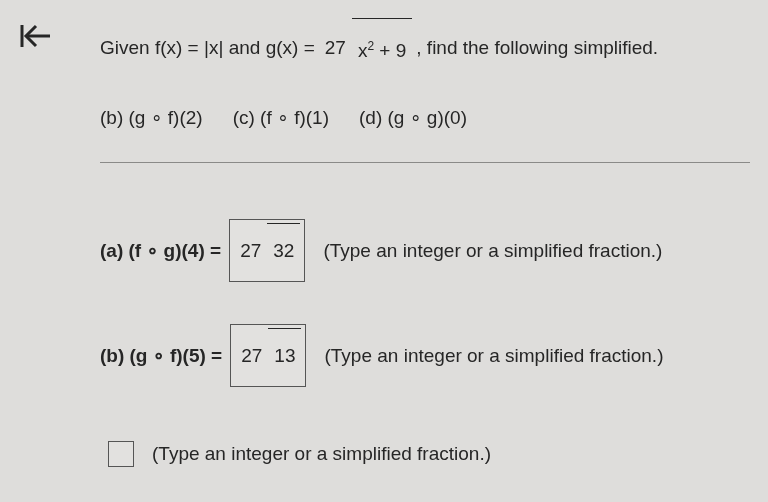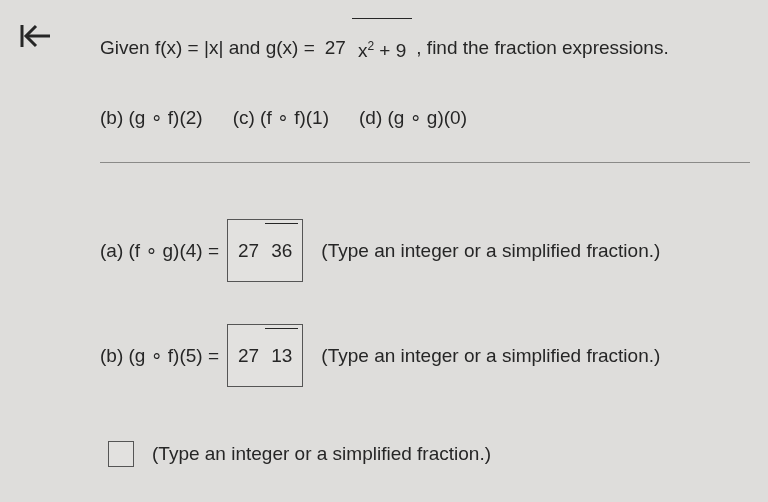--- a/index.html
+++ b/index.html
@@ -33,21 +33,21 @@
 .frac .den { border-top: 1.5px solid #262626; padding: 16px 6px; }
 .sup { font-size: 12px; vertical-align: super; }
 .parts { margin-top: 22px; font-size: 19px; display: flex; gap: 30px; flex-wrap: wrap; }
 hr.divider {
   margin-top: 26px;
   border: none;
   border-top: 1px solid #8a8a88;
 }
 .answers { margin-top: 56px; font-size: 19px; }
 .ans-line { display: flex; align-items: center; margin-bottom: 42px; min-height: 50px; }
-.ans-line .lhs { display: flex; align-items: center; }
+.ans-line .lhs { display: flex; align-items: center; font-weight: bold; }
 .boxframe {
   border: 1px solid #555;
   padding: 3px 4px;
   margin: 0 8px;
   display: inline-flex; align-items: center;
   background: #e2e1df;
 }
 .boxframe .frac { margin: 0; }
 .emptybox {
   border: 1px solid #555;
@@ -73,39 +73,39 @@
 
   <div class="problem">
     <div class="row">
       <span>Given f(x) = |x| and g(x) =</span>
       <span class="frac">
         <span class="num">27</span>
         <span class="den">
           <span>x</span><span class="sup">2</span><span> + 9</span>
         </span>
       </span>
-      <span>, find the fraction expressions.</span>
+      <span>, find the following simplified.</span>
     </div>
     <div class="parts">
       <span>(b)  (g ∘ f)(2)</span>
       <span>(c)  (f ∘ f)(1)</span>
       <span>(d)  (g ∘ g)(0)</span>
     </div>
   </div>
 
   <hr class="divider">
 
   <div class="answers">
 
     <div class="ans-line">
       <span class="lhs">(a) (f ∘ g)(4) =</span>
       <span class="boxframe">
         <span class="frac">
           <span class="num">27</span>
-          <span class="den">36</span>
+          <span class="den">32</span>
         </span>
       </span>
       <span class="hint">(Type an integer or a simplified fraction.)</span>
     </div>
 
     <div class="ans-line">
       <span class="lhs">(b) (g ∘ f)(5) =</span>
       <span class="boxframe">
         <span class="frac">
           <span class="num">27</span>

